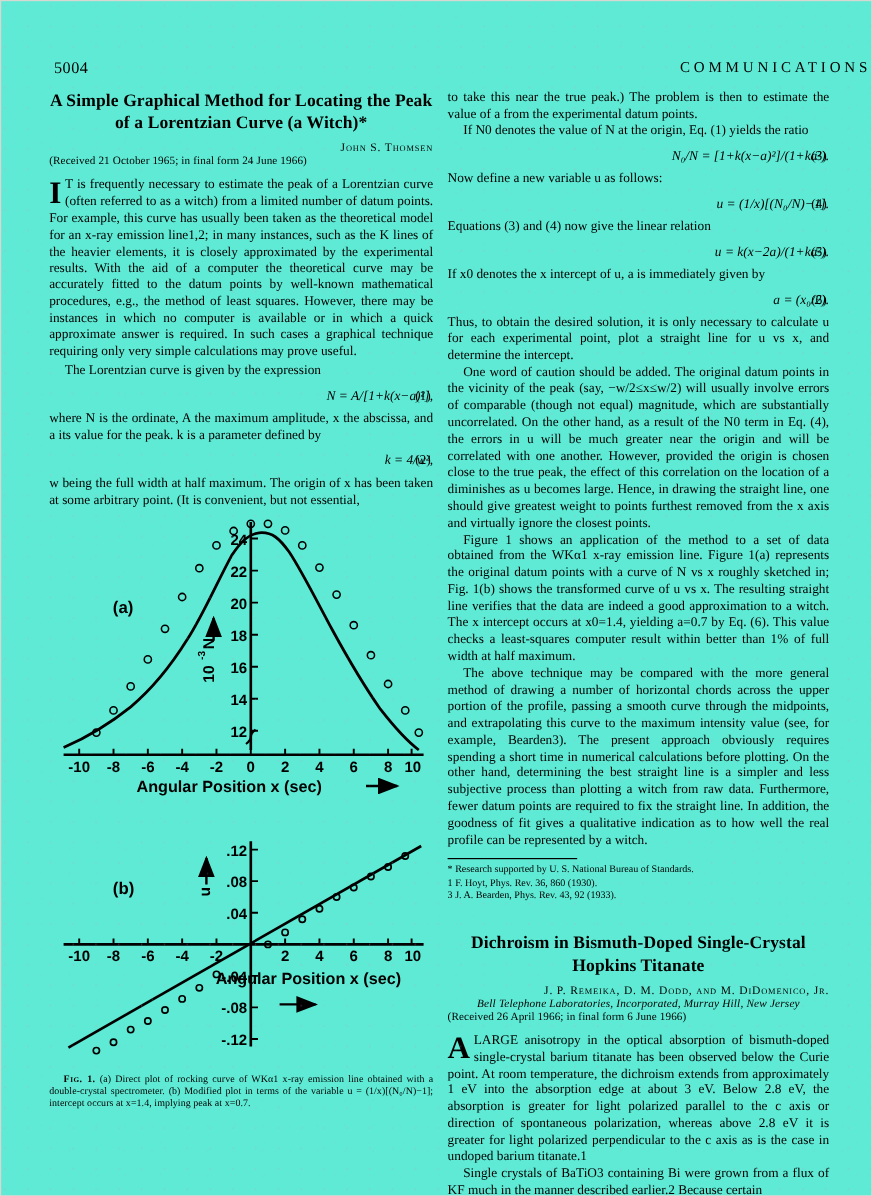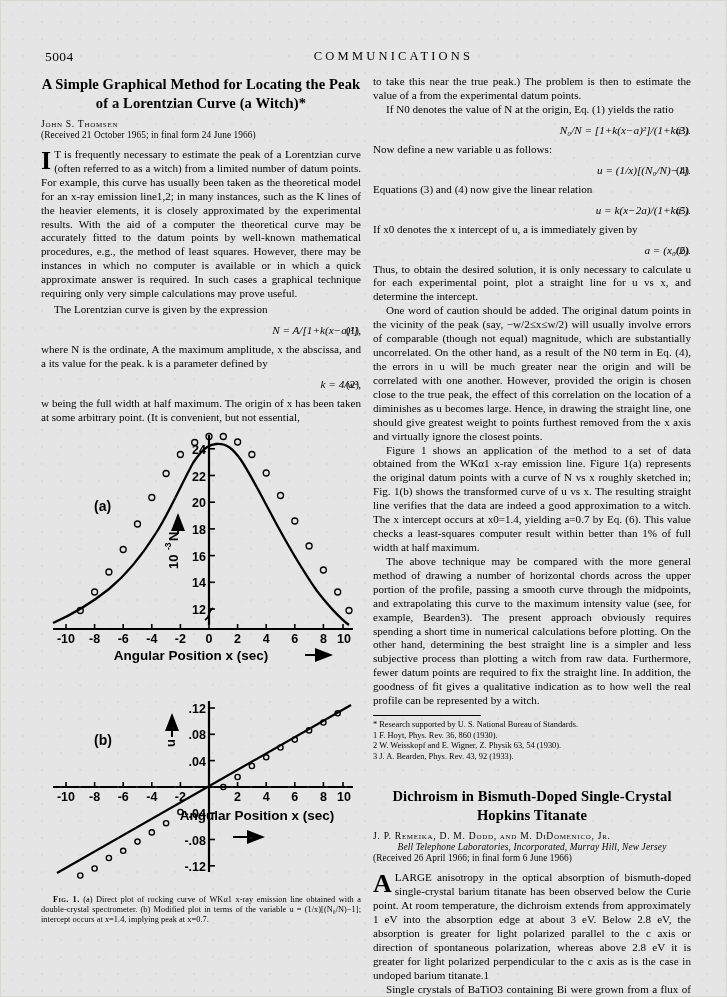--- a/index.html
+++ b/index.html
@@ -6,21 +6,21 @@
   body{
     width:727px;height:997px;
     background:#fbfbf9;
     font-family:"Liberation Serif", serif;
     color:#000;
     overflow:hidden;
     position:relative;
   }
   .page{
     position:absolute;inset:0;
-    background:#e5e5e5;
+    background:#5eead4;
     border:1px solid #d8d8d2;
     box-sizing:border-box;
   }
   
   .speckle{
     position:absolute;inset:0;pointer-events:none;
     background-image:
       radial-gradient(circle at 3px 4px, rgba(220,150,200,.30) 0.6px, transparent 0.9px),
       radial-gradient(circle at 11px 13px, rgba(150,200,190,.22) 0.6px, transparent 0.9px),
       radial-gradient(circle at 17px 6px, rgba(200,170,210,.18) 0.5px, transparent 0.8px);
@@ -33,37 +33,37 @@
   .runhead{
     position:absolute;top:48px;left:0;right:0;
     height:16px;
   }
   .folio{
     position:absolute;left:44px;top:0;
     font-size:13.5px;letter-spacing:.4px;
   }
   .journal{
     position:absolute;left:0;right:0;top:0;
-    text-align:center;font-size:12.5px;letter-spacing:3.2px;
+    text-align:right;font-size:12.5px;letter-spacing:3.2px;
     padding-left:60px;
   }
 
   
   .col{
     position:absolute;top:74px;width:320px;
   }
   .col-left{left:40px;}
   .col-right{left:372px;width:318px;}
 
   .title{
     font-size:14.6px;font-weight:bold;text-align:center;line-height:1.30;
     margin:0 0 5px 0;letter-spacing:.1px;
   }
   .authors{
-    text-align:left;font-size:9.6px;letter-spacing:.7px;
+    text-align:right;font-size:9.6px;letter-spacing:.7px;
     margin:3px 0 1px 0;
     font-variant:small-caps;
   }
   .affil{
     text-align:center;font-size:9.4px;font-style:italic;margin:1px 0 1px 0;
     letter-spacing:.15px;
   }
   .received{
     text-align:left;font-size:9.3px;margin:1px 0 8px 0;letter-spacing:.1px;
   }
@@ -357,21 +357,20 @@
       </div>
 
       <p class="body noind">Thus, to obtain the desired solution, it is only necessary to calculate u for each experimental point, plot a straight line for u vs x, and determine the intercept.</p>
       <p class="body">One word of caution should be added. The original datum points in the vicinity of the peak (say, −w/2≤x≤w/2) will usually involve errors of comparable (though not equal) magnitude, which are substantially uncorrelated. On the other hand, as a result of the N0 term in Eq. (4), the errors in u will be much greater near the origin and will be correlated with one another. However, provided the origin is chosen close to the true peak, the effect of this correlation on the location of a diminishes as u becomes large. Hence, in drawing the straight line, one should give greatest weight to points furthest removed from the x axis and virtually ignore the closest points.</p>
       <p class="body">Figure 1 shows an application of the method to a set of data obtained from the WKα1 x-ray emission line. Figure 1(a) represents the original datum points with a curve of N vs x roughly sketched in; Fig. 1(b) shows the transformed curve of u vs x. The resulting straight line verifies that the data are indeed a good approximation to a witch. The x intercept occurs at x0=1.4, yielding a=0.7 by Eq. (6). This value checks a least-squares computer result within better than 1% of full width at half maximum.</p>
       <p class="body">The above technique may be compared with the more general method of drawing a number of horizontal chords across the upper portion of the profile, passing a smooth curve through the midpoints, and extrapolating this curve to the maximum intensity value (see, for example, Bearden3). The present approach obviously requires spending a short time in numerical calculations before plotting. On the other hand, determining the best straight line is a simpler and less subjective process than plotting a witch from raw data. Furthermore, fewer datum points are required to fix the straight line. In addition, the goodness of fit gives a qualitative indication as to how well the real profile can be represented by a witch.</p>
 
       <div class="fnrule"></div>
       <p class="fn">* Research supported by U. S. National Bureau of Standards.</p>
       <p class="fn">1 F. Hoyt, Phys. Rev. 36, 860 (1930).</p>
-      <p class="fn">2 W. Weisskopf and E. Wigner, Z. Physik 63, 54 (1930).</p>
       <p class="fn">3 J. A. Bearden, Phys. Rev. 43, 92 (1933).</p>
 
       <div class="sep"></div>
 
       <div class="title" style="margin-top:12px">Dichroism in Bismuth-Doped Single-Crystal Hopkins Titanate</div>
       <div class="authors">J. P. Remeika, D. M. Dodd, and M. DiDomenico, Jr.</div>
       <div class="affil">Bell Telephone Laboratories, Incorporated, Murray Hill, New Jersey</div>
       <div class="received">(Received 26 April 1966; in final form 6 June 1966)</div>
 
       <div class="dropcapwrap">

